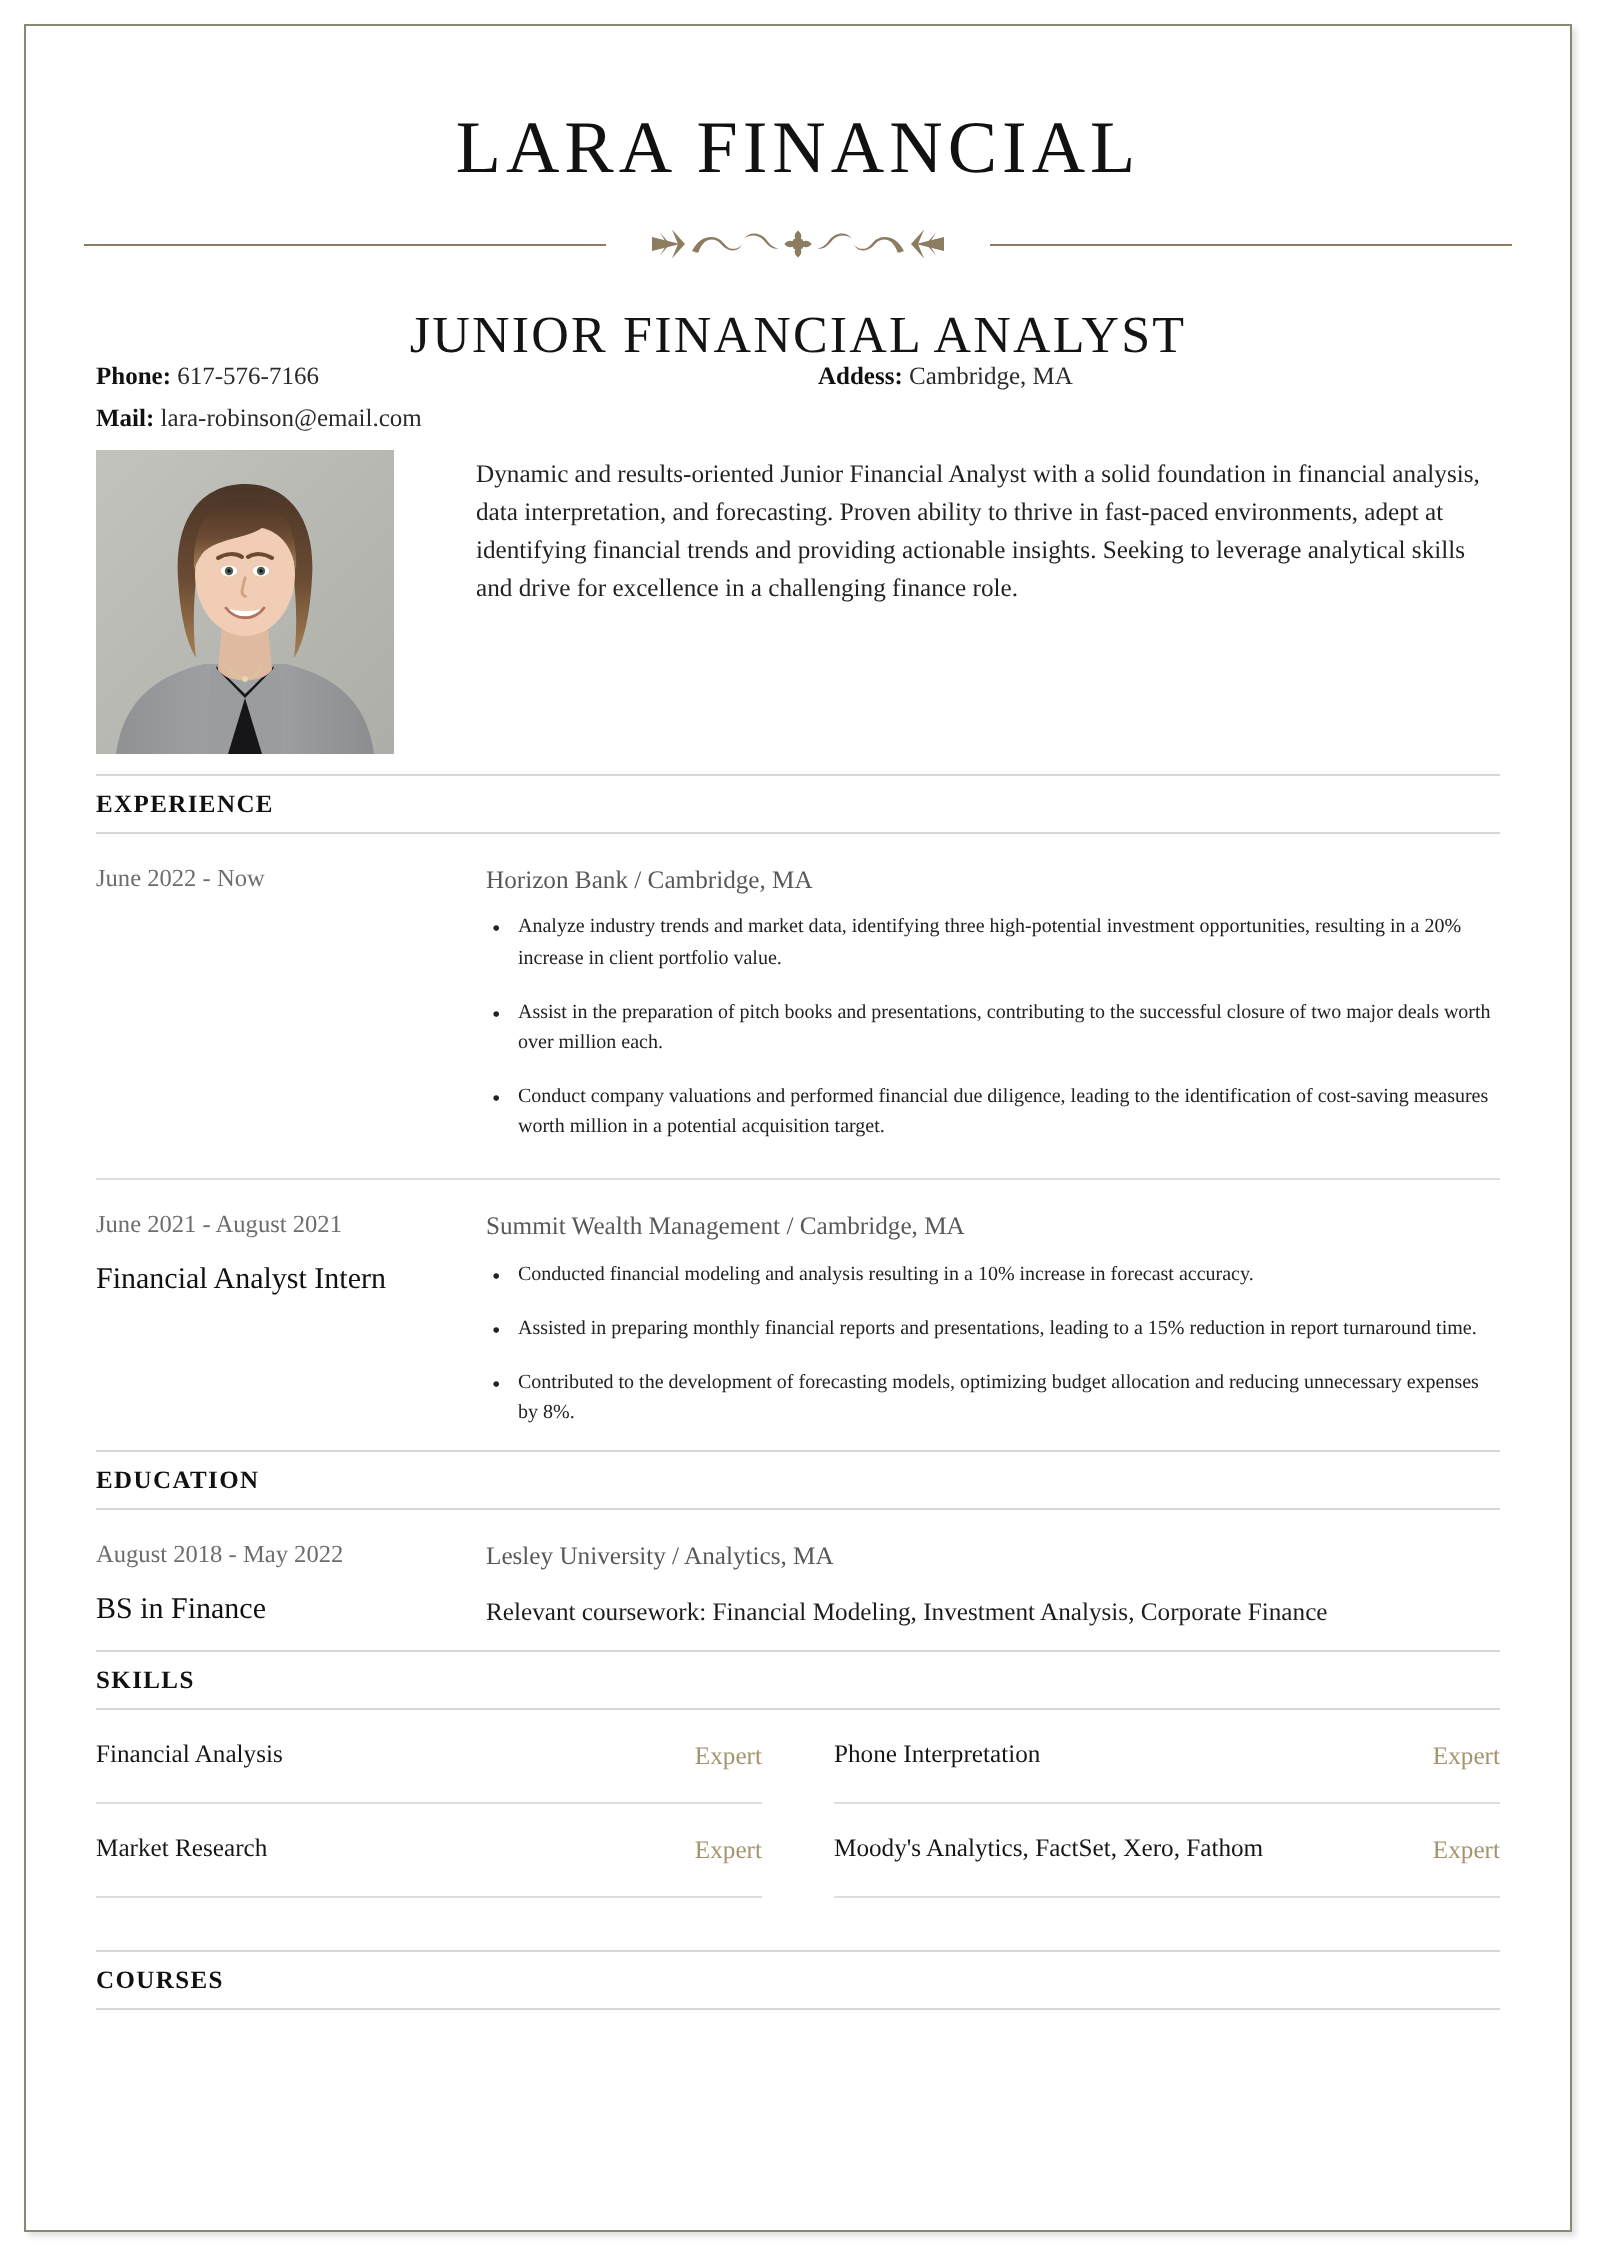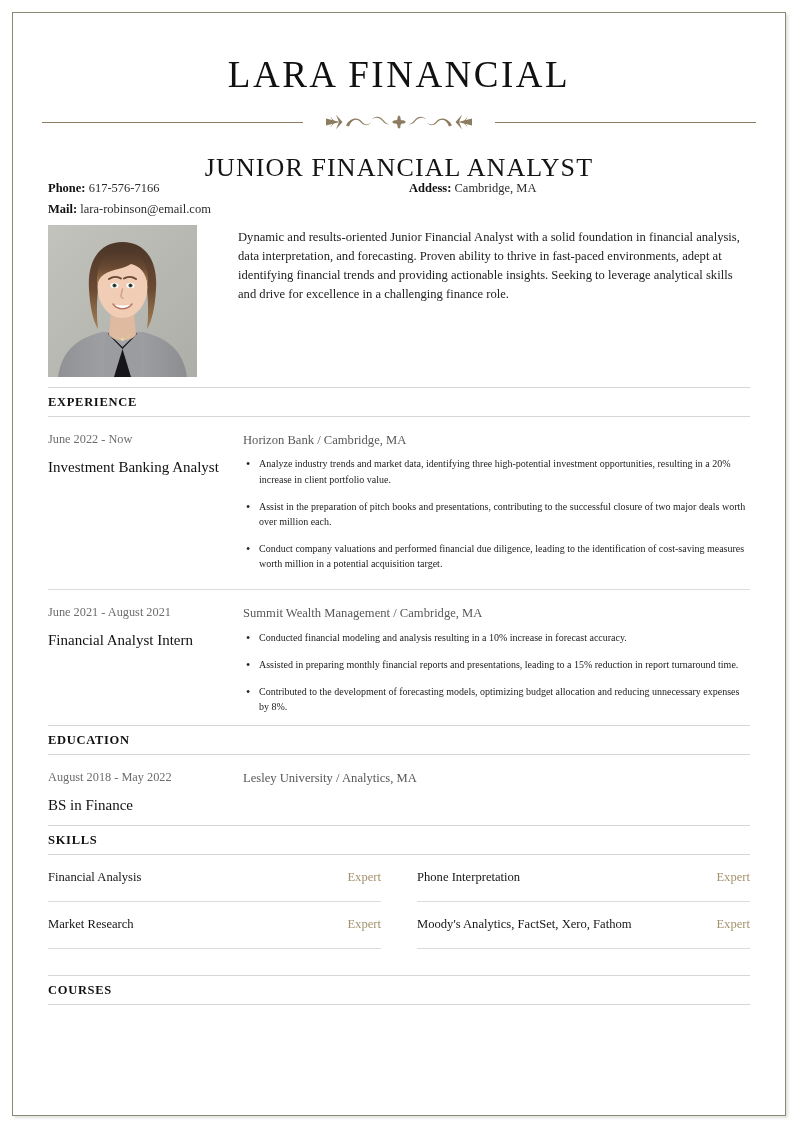--- a/index.html
+++ b/index.html
@@ -340,21 +340,20 @@
       </div>
       <div class="summary">Dynamic and results-oriented Junior Financial Analyst with a solid foundation in financial analysis, data interpretation, and forecasting. Proven ability to thrive in fast-paced environments, adept at identifying financial trends and providing actionable insights. Seeking to leverage analytical skills and drive for excellence in a challenging finance role.</div>
     </div>
 
     <div class="section">
       <div class="section-head">EXPERIENCE</div>
 
       <div class="entry">
         <div class="entry-left">
           <div class="entry-date">June 2022 - Now</div>
-          <div class="entry-role">Investment Banking Analyst</div>
         </div>
         <div class="entry-right">
           <div class="entry-org">Horizon Bank / Cambridge, MA</div>
           <ul class="bullets">
             <li>Analyze industry trends and market data, identifying three high-potential investment opportunities, resulting in a 20% increase in client portfolio value.</li>
             <li>Assist in the preparation of pitch books and presentations, contributing to the successful closure of two major deals worth over million each.</li>
             <li>Conduct company valuations and performed financial due diligence, leading to the identification of cost-saving measures worth million in a potential acquisition target.</li>
           </ul>
         </div>
       </div>
@@ -378,20 +377,21 @@
     <div class="section">
       <div class="section-head">EDUCATION</div>
 
       <div class="entry">
         <div class="entry-left">
           <div class="entry-date">August 2018 - May 2022</div>
           <div class="entry-role">BS in Finance</div>
         </div>
         <div class="entry-right">
           <div class="entry-org">Lesley University / Analytics, MA</div>
+          <div class="edu-note">Relevant coursework: Financial Modeling, Investment Analysis, Corporate Finance</div>
         </div>
       </div>
     </div>
 
     <div class="section">
       <div class="section-head">SKILLS</div>
 
       <div class="skills-grid">
         <div class="skills-col">
           <div class="skill-row">

